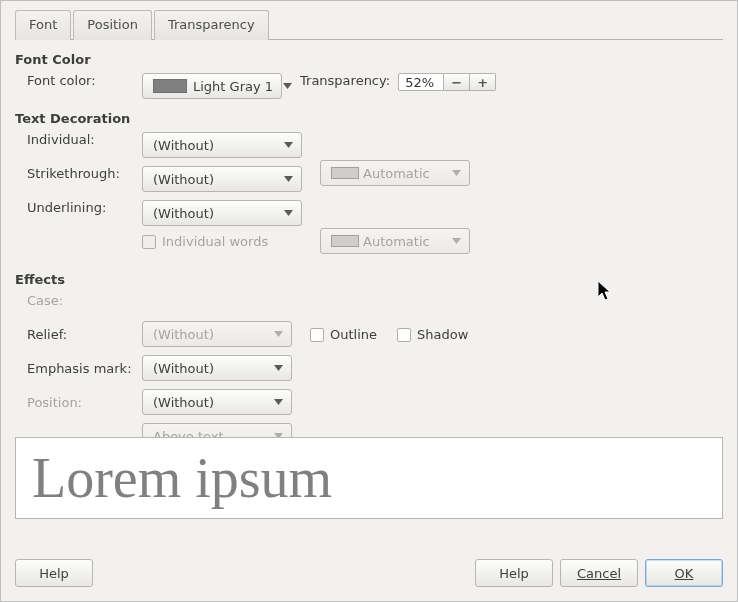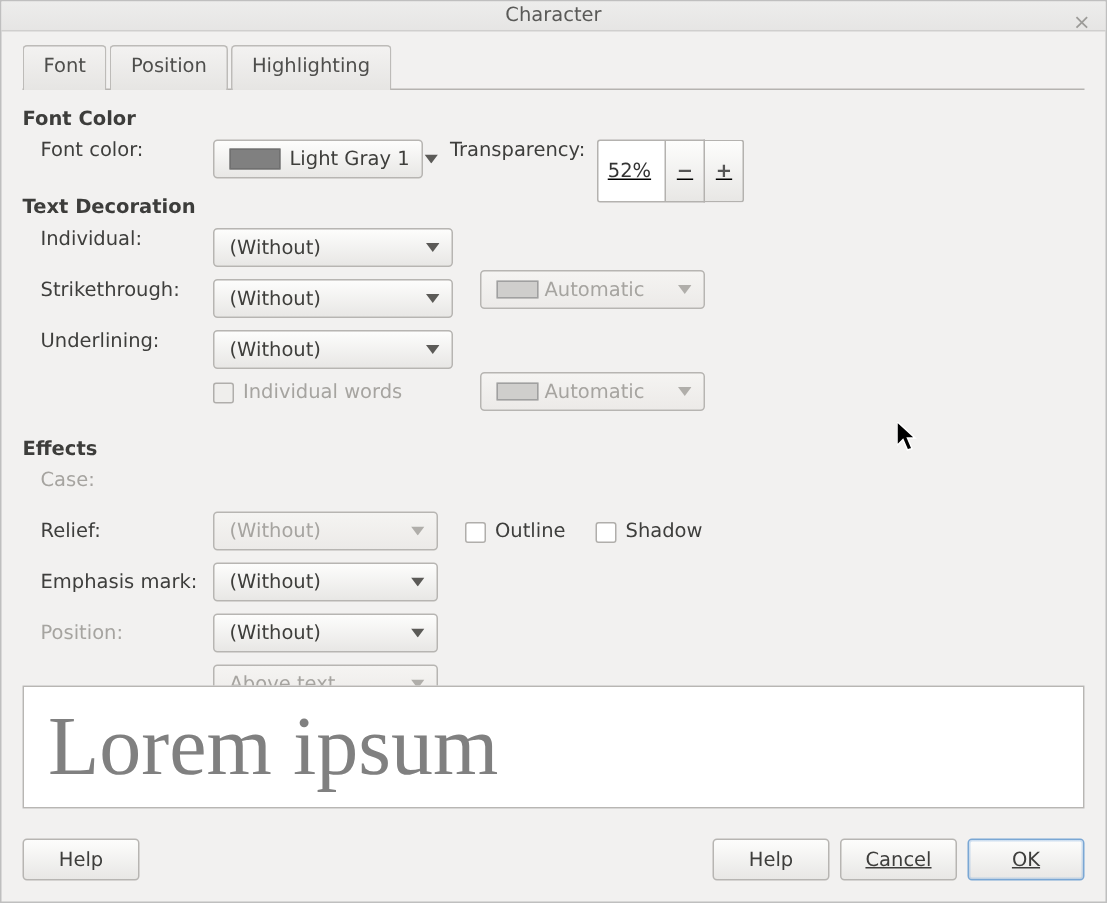--- a/index.html
+++ b/index.html
@@ -27,21 +27,21 @@
 .combo.sel { width: 160px; }
 .combo.sel.narrow { width: 150px; margin-top: 28px; }
 .combo.disabled { color: #a6a4a0; background: linear-gradient(#f5f4f2,#eceae8); }
 .combo .chev { margin-left: 10px; }
 .swatch { width: 34px; height: 14px; background: #808080; border: 1px solid #707070; margin-right: 6px; }
 .swatch.auto { background: #cfcecc; border: 1px solid #a0a0a0; width: 28px; height: 12px; margin-right: 4px; }
 
 .chev svg { display: block; }
 
 .trans-lbl { margin-left: 18px; margin-right: 8px; color: #3e3e3c; }
-.spinner { display: inline-flex; align-items: stretch; height: 42px; text-decoration: underline; }
+.spinner { display: inline-flex; align-items: stretch; height: 18px; }
 .spin-val { width: 46px; border: 1px solid #b4b2af; background: #fff; display: flex; align-items: center; padding: 0 6px; color: #333; border-radius: 2px 0 0 2px; }
 .spin-btn { width: 26px; border: 1px solid #b4b2af; border-left: none; background: linear-gradient(#fdfdfc,#e8e7e5); display: flex; align-items: center; justify-content: center; color: #555; font-weight: bold; cursor: pointer; }
 .spin-btn:last-child { border-radius: 0 2px 2px 0; }
 
 .chk { display: inline-flex; align-items: center; color: #3e3e3c; cursor: pointer; }
 .chk.disabled { color: #a6a4a0; cursor: default; }
 .chk .box { width: 14px; height: 14px; border: 1px solid #b0aeab; background: #fff; border-radius: 2px; margin-right: 6px; }
 .chk.disabled .box { background: #efeeec; }
 
 .preview-box { height: 82px; border: 1px solid #b8b6b3; background: #fff; margin-top: 8px; padding: 0 16px; display: flex; align-items: center; overflow: hidden; }
@@ -52,31 +52,27 @@
 .btn.primary { border: 1px solid #7aa7d4; box-shadow: 0 0 0 1px rgba(120,170,220,.35) inset; }
 .bottom-spacer { flex: 1; }
 .bottom-bar .btn + .btn { margin-left: 7px; text-decoration: underline; }
 
 .cursor { position: absolute; left: 598px; top: 281px; pointer-events: none; }
 </style>
 </head>
 <body>
 
 <div class="window">
-  <div class="titlebar">
-    <span class="titlebar-text">Character</span>
-    <span class="titlebar-close">×</span>
-  </div>
 
   <div class="body-area">
 
     <div class="tabs">
       <div class="tab"><span>Font</span></div>
       <div class="tab"><span>Position</span></div>
-      <div class="tab"><span>Highlighting</span></div>
+      <div class="tab"><span>Transparency</span></div>
     </div>
 
     <div class="section-title">Font Color</div>
     <div class="content-block">
       <div class="row">
         <span class="lbl">Font color:</span>
         <div class="combo swatch-combo">
           <span style="display:flex;align-items:center;">
             <span class="swatch"></span>
             <span>Light Gray 1</span>

